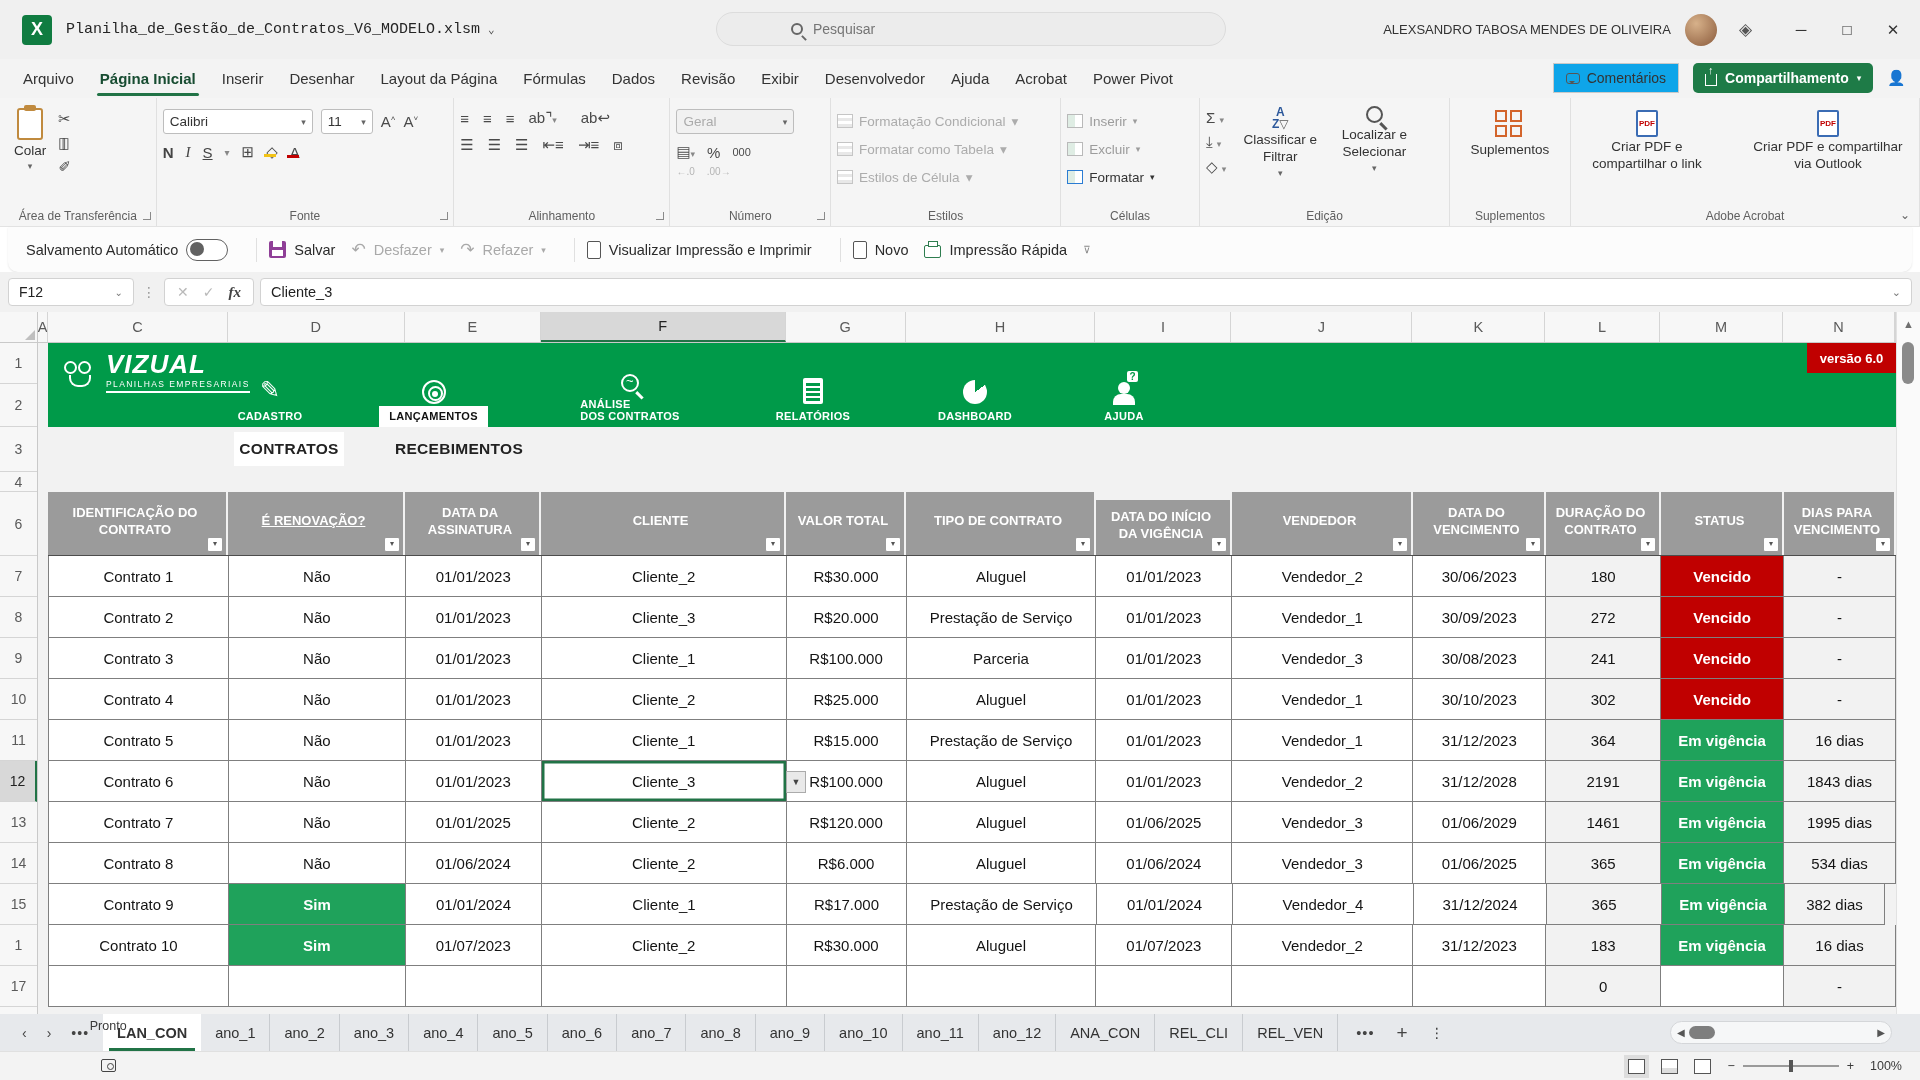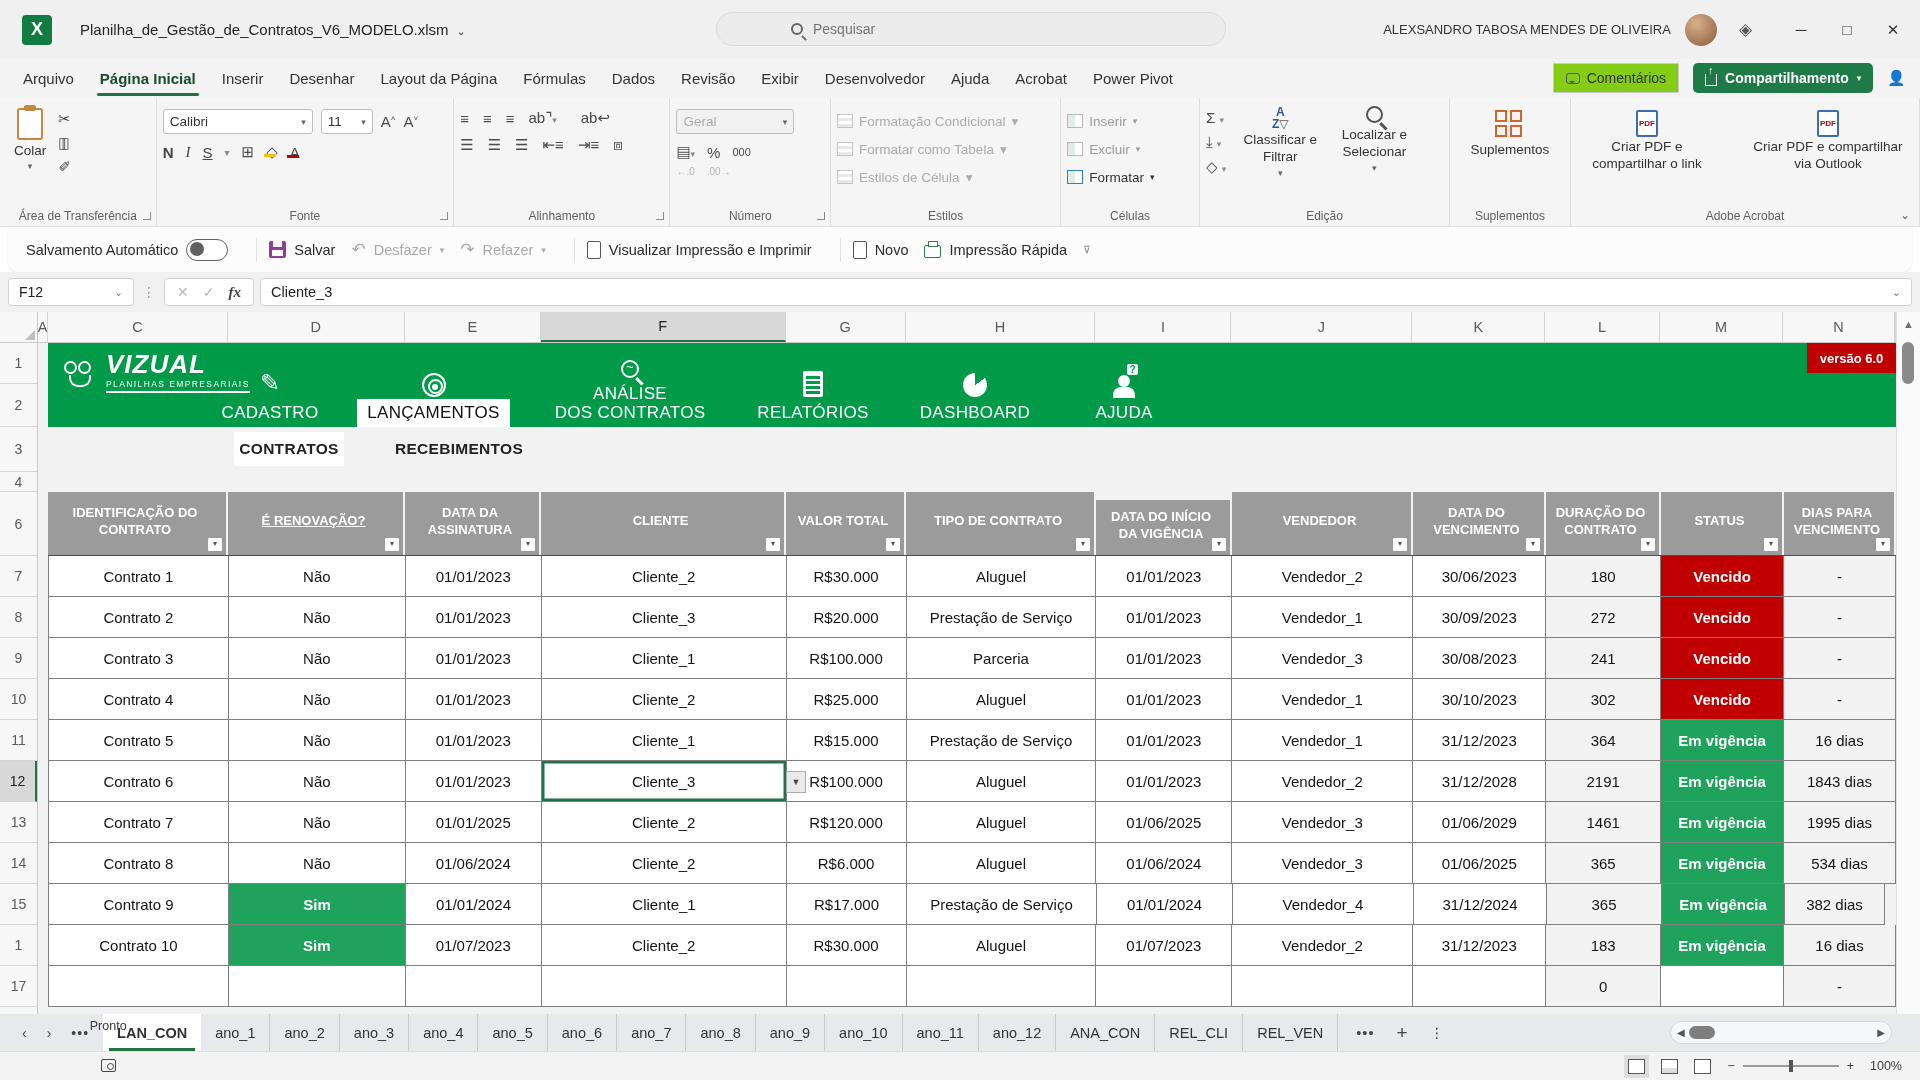--- a/index.html
+++ b/index.html
@@ -6,41 +6,41 @@
     --band:#009A49; --accent:#217346; --stgreen:#1FA25B; --red:#C00000;
     --hdr:#9B9B9B; --chrome:#F0F0F0; --line:#D8D8D8; --tline:#7F7F7F;
   }
   *{margin:0;padding:0;box-sizing:border-box;}
   html,body{width:1920px;height:1080px;overflow:hidden;}
   body{font-family:"Liberation Sans","DejaVu Sans",sans-serif;background:#fff;position:relative;color:#222;}
 
   
   .titlebar{position:absolute;left:0;top:0;width:1920px;height:59px;background:#F0F0F0;display:flex;align-items:center;}
   .xl-icon{width:30px;height:30px;margin-left:22px;background:#107C41;border-radius:4px;color:#fff;font-weight:bold;font-size:18px;display:flex;align-items:center;justify-content:center;}
-  .fname{margin-left:28px;font-size:15px;color:#252525;white-space:nowrap;}
+  .fname{margin-left:14px;font-size:15px;color:#252525;white-space:nowrap;font-family:Liberation Mono, monospace;}
   .fname .chev{color:#444;font-size:11px;margin-left:8px;}
   .searchbox{position:absolute;left:716px;top:12px;width:510px;height:34px;background:#ECECEC;border:1px solid #DCDCDC;border-radius:17px;display:flex;align-items:center;padding-left:14px;}
   .searchbox input{border:none;background:transparent;outline:none;font-size:14px;color:#555;width:400px;font-family:inherit;}
   .mag{width:12px;height:12px;border:2px solid #666;border-radius:50%;position:relative;margin:0 10px 0 60px;}
   .mag:after{content:"";position:absolute;width:2px;height:6px;background:#666;left:10px;top:10px;transform:rotate(-45deg);}
   .tb-right{position:absolute;right:0;top:0;height:59px;display:flex;align-items:center;}
   .username{font-size:13px;color:#333;margin-right:14px;white-space:nowrap;}
   .avatar{width:32px;height:32px;border-radius:50%;background:radial-gradient(circle at 35% 30%,#d7b18a,#8a5a3b);margin-right:22px;}
   .gem{font-size:17px;color:#555;margin-right:26px;}
   .winbtn{width:46px;height:59px;display:flex;align-items:center;justify-content:center;font-size:15px;color:#333;}
   .winbtn.close{margin-right:4px;}
 
   
   .menubar{position:absolute;left:0;top:59px;width:1920px;height:39px;background:#F3F3F3;display:flex;align-items:center;}
   .mtabs{display:flex;align-items:center;height:100%;padding-left:10px;}
   .mtab{padding:0 13px;font-size:15px;color:#333;height:100%;display:flex;align-items:center;position:relative;white-space:nowrap;}
   .mtab.active{font-weight:bold;color:#174c31;}
   .mtab.active:after{content:"";position:absolute;left:10px;right:10px;bottom:2px;height:3px;background:var(--accent);border-radius:2px;}
   .mb-right{position:absolute;right:14px;top:4px;display:flex;align-items:center;gap:14px;}
-  .btn-comments{height:30px;border:1px solid #C9C9C9;background:#84cc16;border-radius:0;display:flex;align-items:center;padding:0 12px;font-size:14px;color:#333;gap:7px;}
+  .btn-comments{height:30px;border:1px solid #C9C9C9;background:#0ea5e9;border-radius:0;display:flex;align-items:center;padding:0 12px;font-size:14px;color:#333;gap:7px;}
   .bubble{width:14px;height:11px;border:1.5px solid #555;border-radius:3px;position:relative;}
   .bubble:after{content:"";position:absolute;left:2px;bottom:-4px;border:3px solid transparent;border-top-color:#555;}
   .btn-share{height:30px;background:#1E7B47;border-radius:5px;display:flex;align-items:center;padding:0 12px;font-size:14px;color:#fff;gap:8px;font-weight:bold;}
   .shareglyph{width:12px;height:12px;border:1.5px solid #fff;border-top:none;position:relative;margin-top:4px;}
   .shareglyph:after{content:"↑";position:absolute;left:2px;top:-10px;font-size:11px;color:#fff;font-weight:bold;}
   .persons{font-size:15px;color:#555;}
 
   
   .ribbon{position:absolute;left:0;top:98px;width:1920px;height:129px;background:#F5F5F5;border-bottom:1px solid #E3E3E3;display:flex;}
   .rgroup{height:100%;position:relative;border-right:1px solid #E0E0E0;padding:8px 6px 22px 6px;display:flex;align-items:flex-start;}
@@ -112,21 +112,21 @@
 
   .banner{position:absolute;left:10px;top:0;width:1848px;height:84px;background:var(--band);}
   .logo{position:absolute;left:14px;top:8px;display:flex;align-items:center;gap:10px;color:#fff;}
   .owl{width:34px;height:30px;position:relative;}
   .owl .eye{position:absolute;top:4px;width:13px;height:13px;border:2.5px solid #fff;border-radius:50%;}
   .owl .eye.l{left:2px;} .owl .eye.r{left:16px;}
   .owl:after{content:"";position:absolute;left:7px;top:18px;width:18px;height:10px;border:2px solid #fff;border-top:none;border-radius:0 0 9px 9px;}
   .logotxt .t1{font-size:26px;font-weight:bold;font-style:italic;letter-spacing:1px;line-height:1;}
   .logotxt .t2{font-size:8.5px;letter-spacing:1.4px;border-bottom:2px solid #fff;padding-bottom:2px;margin-top:2px;}
   .navitem{position:absolute;bottom:0;display:flex;flex-direction:column;align-items:center;justify-content:flex-end;color:#fff;}
-  .navlabel{font-size:17px;font-weight:normal;letter-spacing:.3px;padding:4px 10px;line-height:1.15;text-align:center;white-space:nowrap;}
+  .navlabel{font-size:11px;font-weight:bold;letter-spacing:.3px;padding:4px 10px;line-height:1.15;white-space:nowrap;}
   .navitem.active .navlabel{background:#fff;color:#111;}
   .navicon{height:30px;display:flex;align-items:flex-end;justify-content:center;margin-bottom:2px;color:#fff;}
   .ic-pencil{font-size:24px;transform:rotate(0deg);}
   .ic-target{width:24px;height:24px;border:2.5px solid #fff;border-radius:50%;position:relative;}
   .ic-target:before{content:"";position:absolute;left:4px;top:4px;width:11px;height:11px;border:2.5px solid #fff;border-radius:50%;}
   .ic-target:after{content:"";position:absolute;left:8.5px;top:8.5px;width:6px;height:6px;background:#fff;border-radius:50%;}
   .ic-magchart{width:18px;height:18px;border:2.5px solid #fff;border-radius:50%;position:relative;}
   .ic-magchart:before{content:"~";position:absolute;left:3px;top:-3px;font-size:13px;color:#fff;}
   .ic-magchart:after{content:"";position:absolute;width:2.5px;height:9px;background:#fff;left:15px;top:15px;transform:rotate(-45deg);}
   .ic-doc{width:20px;height:26px;background:#fff;border-radius:2px;position:relative;}

